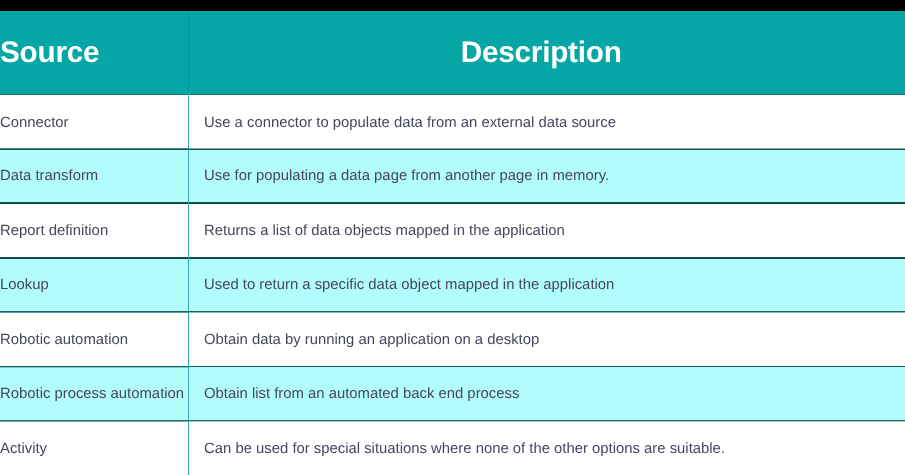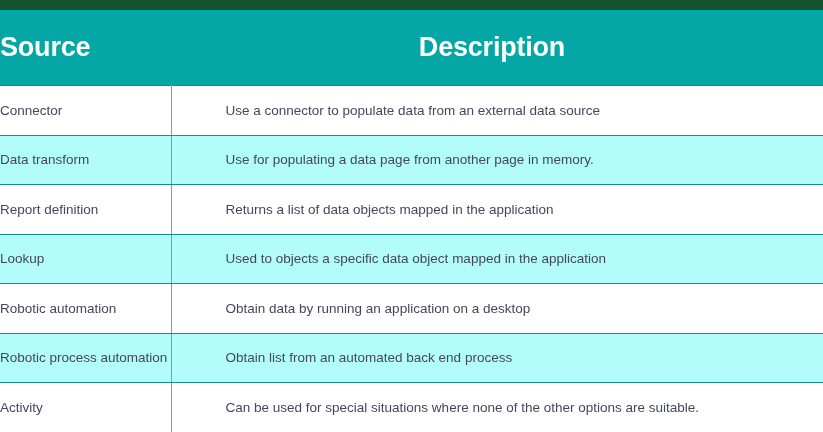--- a/index.html
+++ b/index.html
@@ -11,21 +11,21 @@
     width: 823px;
     height: 432px;
     overflow: hidden;
     font-family: "Liberation Sans", sans-serif;
   }
 
   #page {
     position: relative;
     width: 823px;
     height: 432px;
-    background: #14532d;
+    background: #000000;
     overflow: hidden;
   }
 
   
   #table-viewport {
     position: absolute;
     left: 0;
     top: 10px;
     width: 823px;
     height: 422px;
@@ -84,21 +84,20 @@
     border-left: none;
   }
   tbody td.cell-desc {
     position: relative;
     border-right: none;
     padding-right: 30px;
   }
 
   .desc-text {
     display: inline-block;
-    margin-left: 40px;
   }
 </style>
 </head>
 <body>
 
 <div id="page">
   <div id="table-viewport">
     <table class="data-table">
       <colgroup>
         <col class="col-source">
@@ -132,21 +131,21 @@
           <td class="cell-source">Report definition</td>
           <td class="cell-desc">
             <span class="desc-text">Returns a list of data objects mapped in the application</span>
             
           </td>
         </tr>
 
         <tr class="row-even">
           <td class="cell-source">Lookup</td>
           <td class="cell-desc">
-            <span class="desc-text">Used to objects a specific data object mapped in the application</span>
+            <span class="desc-text">Used to return a specific data object mapped in the application</span>
             
           </td>
         </tr>
 
         <tr class="row-odd">
           <td class="cell-source">Robotic automation</td>
           <td class="cell-desc">
             <span class="desc-text">Obtain data by running an application on a desktop</span>
             
           </td>

